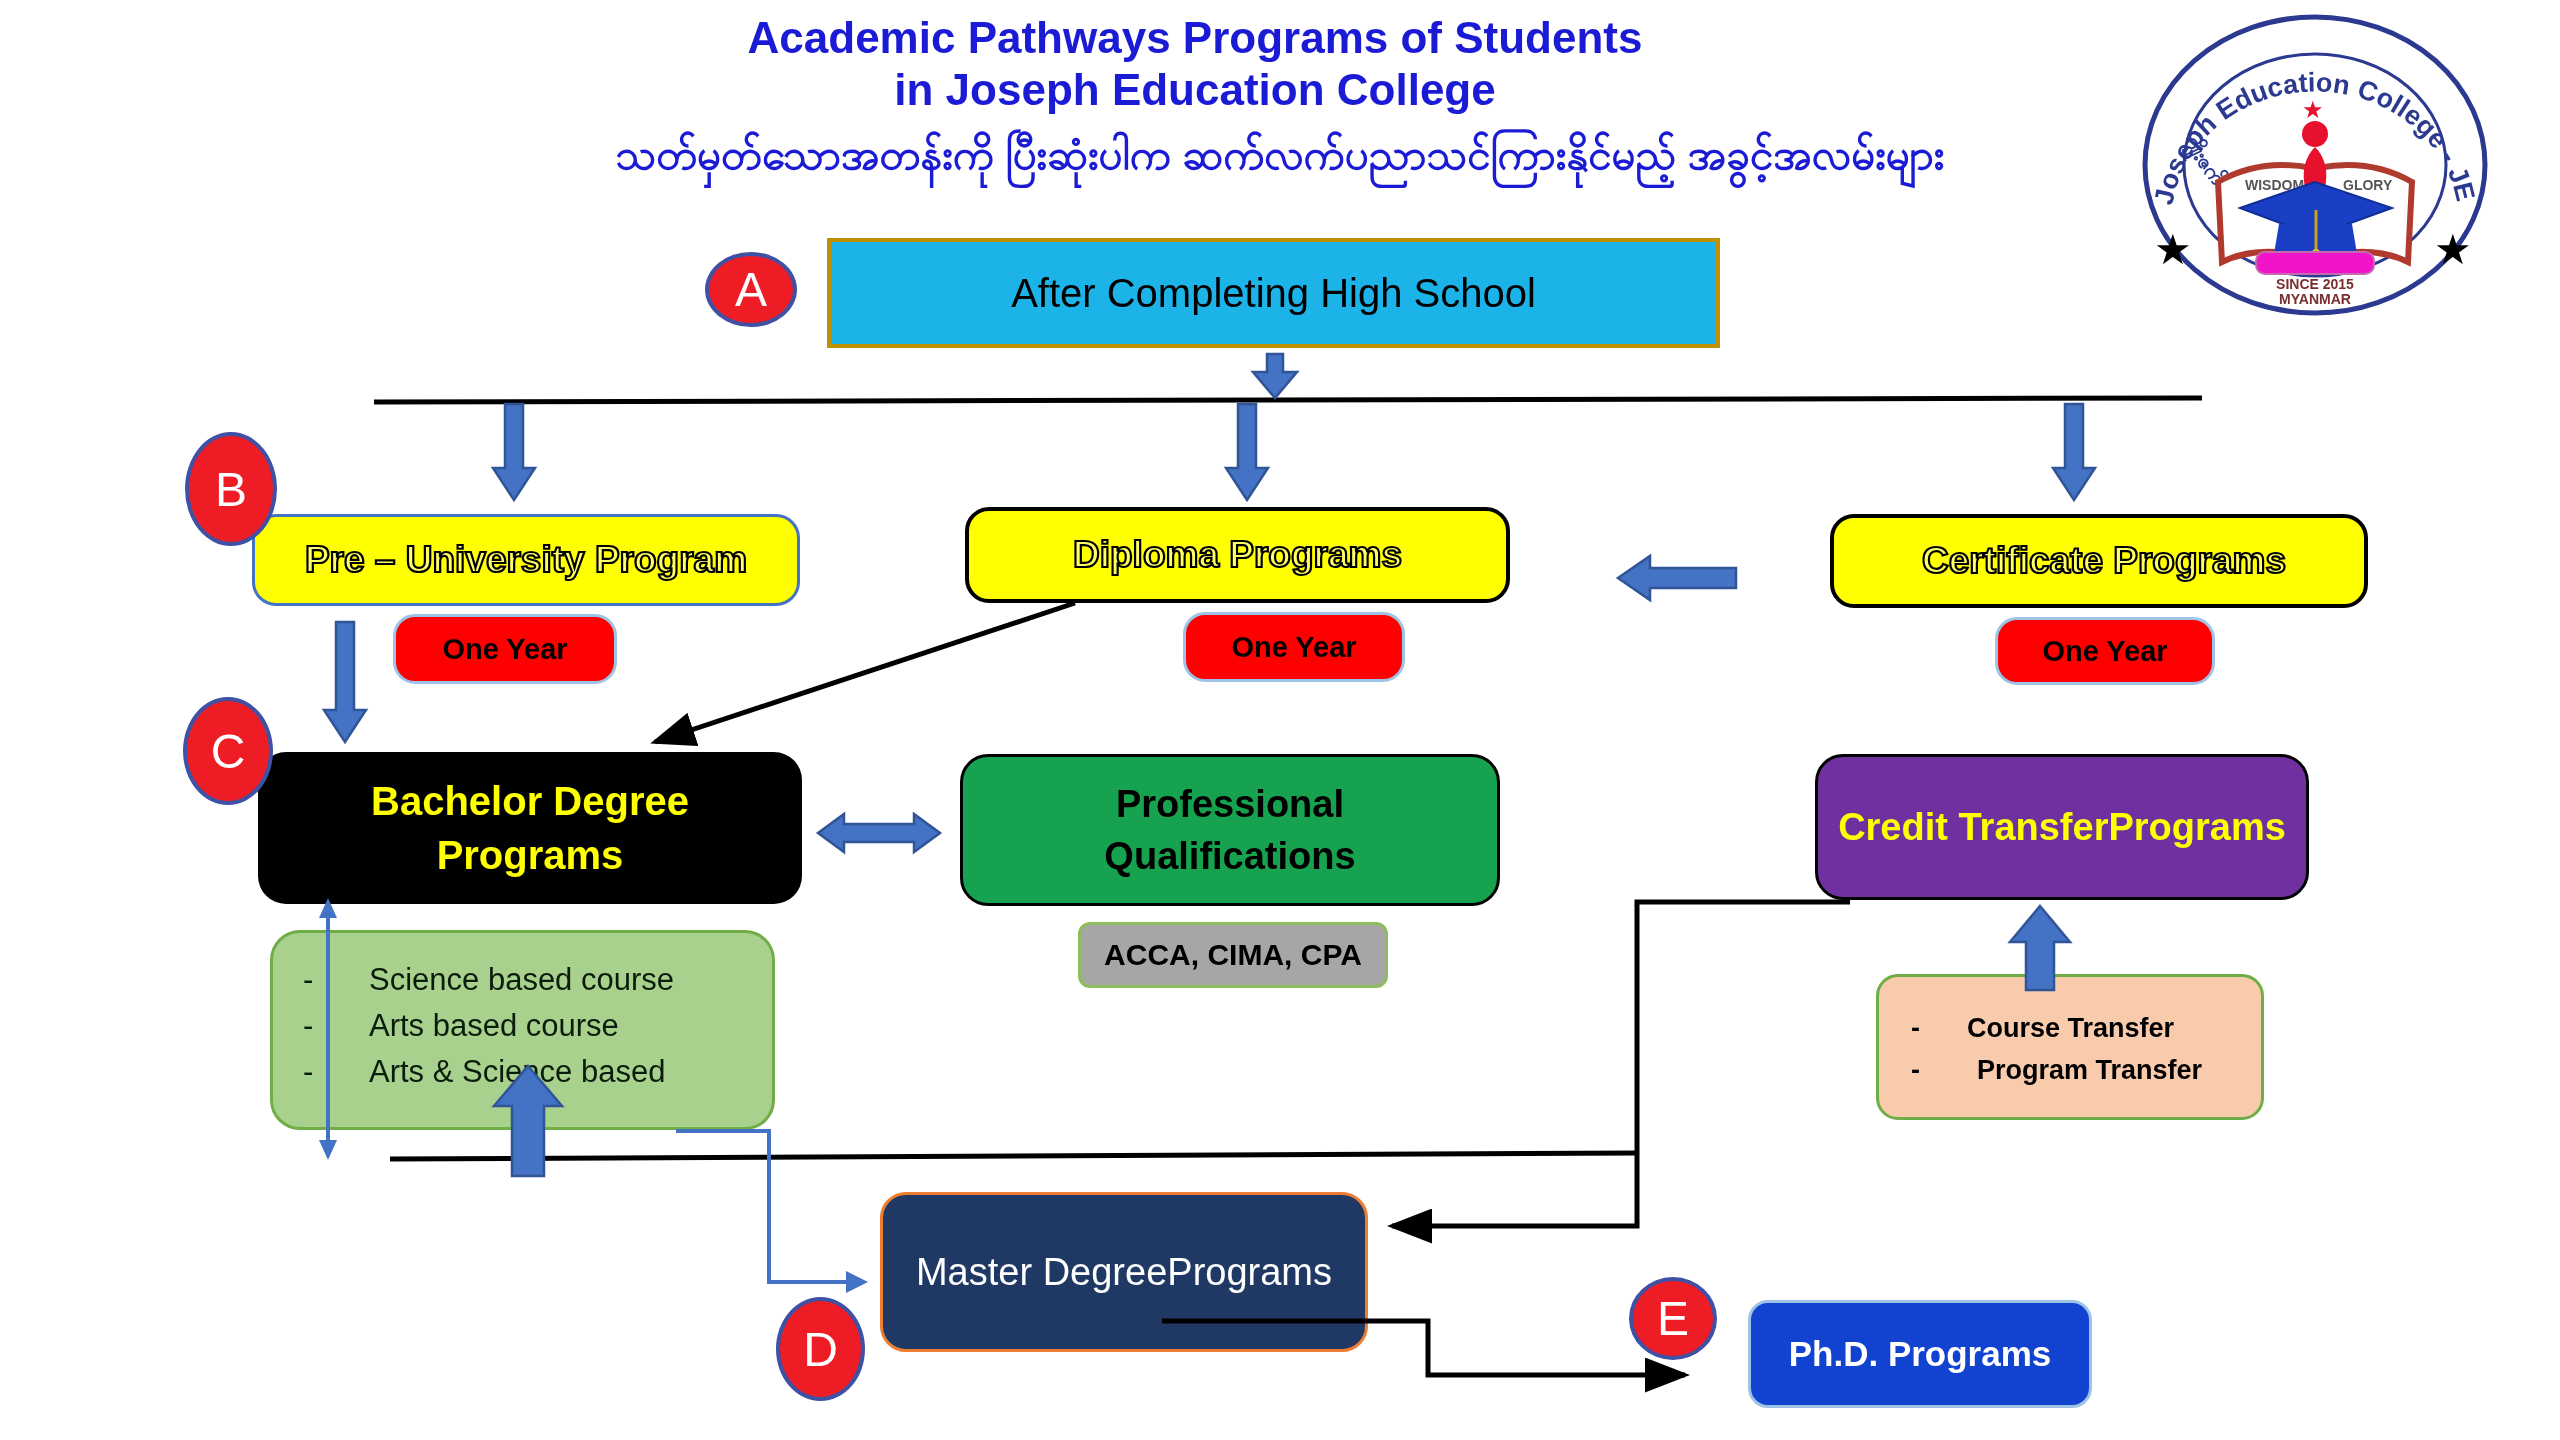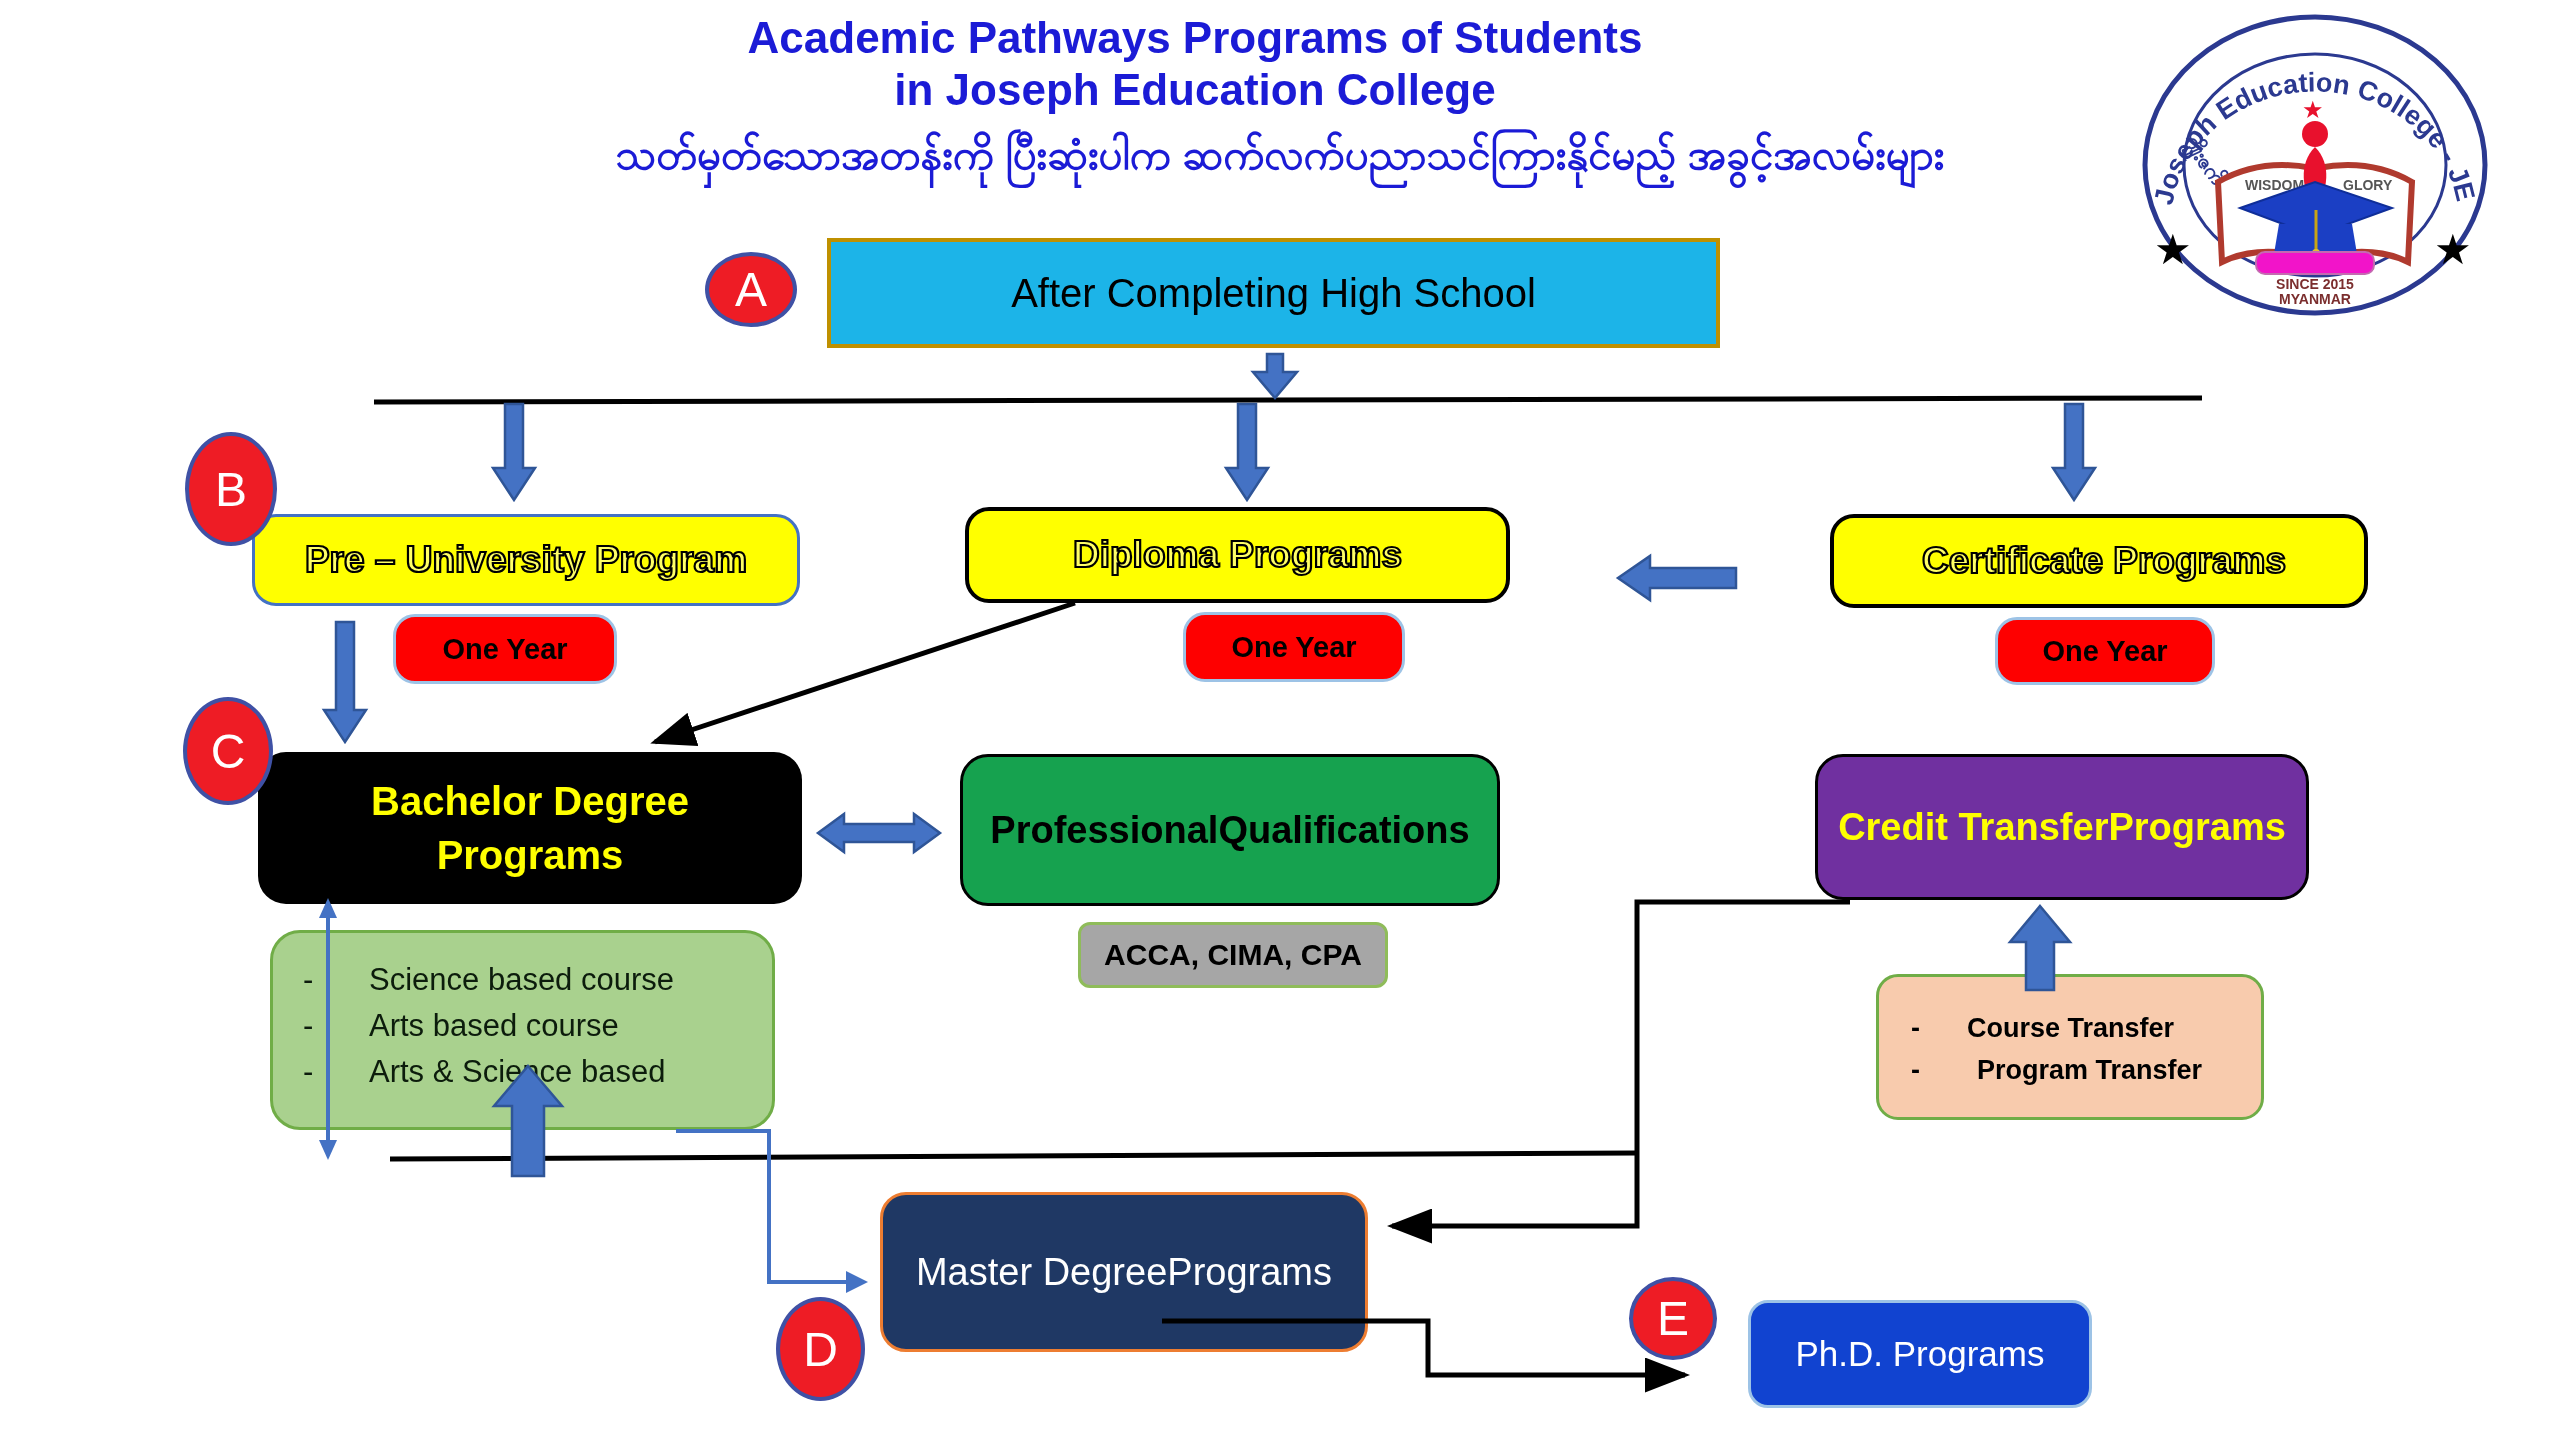--- a/index.html
+++ b/index.html
@@ -26,40 +26,40 @@
   .certificate{left:1830px;top:514px;width:538px;height:94px;padding-left:10px;}
   .oneyear{background:var(--red);border:3px solid var(--lblue);border-radius:22px;
     font-size:29px;font-weight:bold;color:#000;}
   .oy1{left:393px;top:614px;width:224px;height:70px;}
   .oy2{left:1183px;top:612px;width:222px;height:70px;}
   .oy3{left:1995px;top:617px;width:220px;height:68px;}
   .bachelor{left:258px;top:752px;width:544px;height:152px;background:#000;border-radius:28px;
     color:var(--yellow);font-size:40px;font-weight:bold;line-height:54px;flex-direction:column;}
   .professional{left:960px;top:754px;width:540px;height:152px;background:var(--green);
     border:3px solid #000;border-radius:28px;color:#000;font-size:38px;font-weight:bold;
-    line-height:52px;}
+    line-height:52px;flex-direction:column;}
   .acca{left:1078px;top:922px;width:310px;height:66px;background:var(--gray);
     border:3px solid #8fbc5a;border-radius:12px;font-size:30px;font-weight:bold;color:#000;}
   .credit{left:1815px;top:754px;width:494px;height:146px;background:var(--purple);
     border:3px solid #000;border-radius:28px;color:var(--yellow);font-size:38px;
     font-weight:bold;line-height:52px;flex-direction:row;}
   .courses{left:270px;top:930px;width:505px;height:200px;background:var(--lgreen);
     border:3px solid var(--green-border);border-radius:30px;padding:24px 0 0 30px;}
   .courses .row{display:flex;font-size:31px;color:#0c1c0c;line-height:46px;}
   .courses .dash{width:66px;}
   .transfers{left:1876px;top:974px;width:388px;height:146px;background:var(--peach);
     border:3px solid var(--green-border);border-radius:22px;padding:30px 0 0 32px;}
   .transfers .row{display:flex;font-size:27px;font-weight:bold;color:#000;line-height:42px;}
   .transfers .dash{width:56px;}
   .transfers .row:nth-child(2) .dash{width:66px;}
   .master{left:880px;top:1192px;width:488px;height:160px;background:var(--navy);
     border:3px solid var(--orange);border-radius:26px;color:#fff;font-size:38px;
     line-height:52px;flex-direction:row;}
   .phd{left:1748px;top:1300px;width:344px;height:108px;background:var(--phd-blue);
-    border:3px solid var(--lblue);border-radius:20px;color:#fff;font-size:35px;}
+    border:3px solid var(--lblue);border-radius:20px;color:#fff;font-size:35px;font-weight:bold;}
   
   .badge{display:flex;align-items:center;justify-content:center;background:var(--badge-red);
     border:4px solid var(--badge-border);border-radius:50%;color:#fff;font-size:48px;}
   .badge-a{left:705px;top:252px;width:92px;height:75px;}
   .badge-b{left:185px;top:432px;width:92px;height:114px;}
   .badge-c{left:183px;top:697px;width:90px;height:108px;}
   .badge-d{left:776px;top:1297px;width:89px;height:104px;}
   .badge-e{left:1629px;top:1277px;width:88px;height:83px;}
   .overlay{left:0;top:0;width:2560px;height:1440px;pointer-events:none;}
   .blk{stroke:#000;stroke-width:5;fill:none;}

